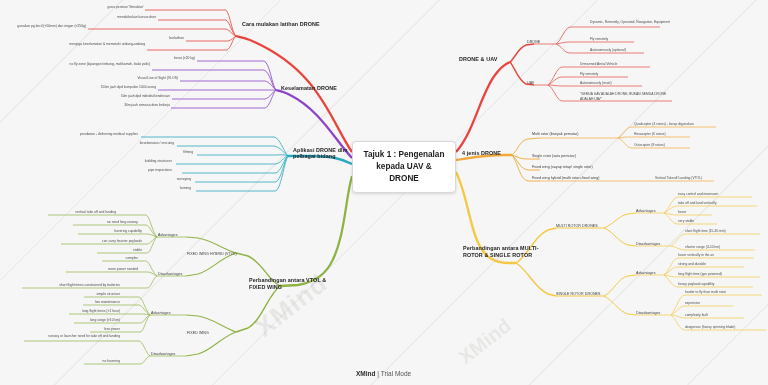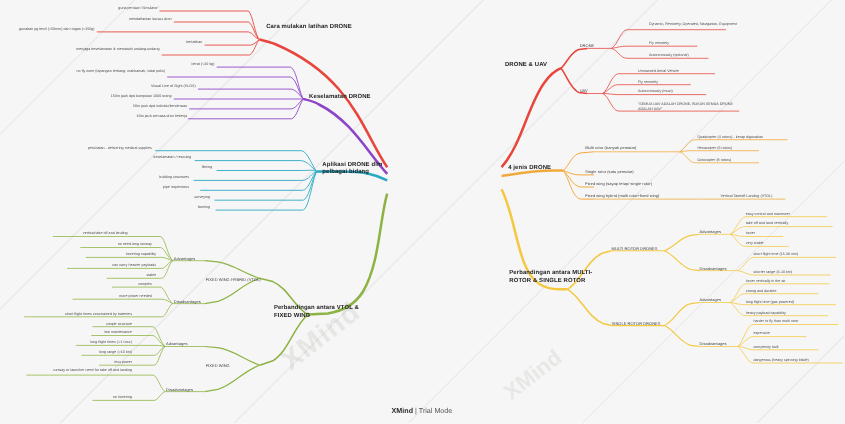--- a/index.html
+++ b/index.html
@@ -269,20 +269,25 @@
       <path d="M664,275 C670,280 672,287 678,287 L753,287"></path>
       <path d="M636,275 L664,275"></path>
       <path d="M671,315 C677,308 679,295 685,295 L762,295"></path>
       <path d="M671,315 C677,312 679,306 685,306 L733,306"></path>
       <path d="M671,315 C677,315 679,318 685,318 L744,318"></path>
       <path d="M671,315 C677,320 679,330 685,330 L766,330"></path>
       <path d="M636,315 L671,315"></path>
     </g>
   </svg>
 
+  <div class="node" id="central">
+    <div>Tajuk 1 : Pengenalan</div>
+    <div>kepada UAV &amp;</div>
+    <div>DRONE</div>
+  </div>
 
   <div class="node main-label l" style="left:242px; top:21px; width:120px;">Cara mulakan latihan DRONE</div>
   <div class="node leaf-label r" style="left:56px; top:6px; width:88px;">guna perisian 'Simulator'</div>
   <div class="node leaf-label r" style="left:68px; top:16px; width:88px;">mendaftarkan kursus dron</div>
   <div class="node leaf-label r" style="left:-4px; top:25px; width:90px;">gunakan pg kecil (&lt;50mm) dan ringan (&lt;250g)</div>
   <div class="node leaf-label r" style="left:96px; top:37px; width:88px;">berlatihan</div>
   <div class="node leaf-label r" style="left:57px; top:43px; width:88px;">menjaga keselamatan &amp; mematuhi undang-undang</div>
 
   <div class="node main-label l" style="left:281px; top:85px; width:86px;">Keselamatan DRONE</div>
   <div class="node leaf-label r" style="left:137px; top:57px; width:58px;">berat (&lt;20 kg)</div>

